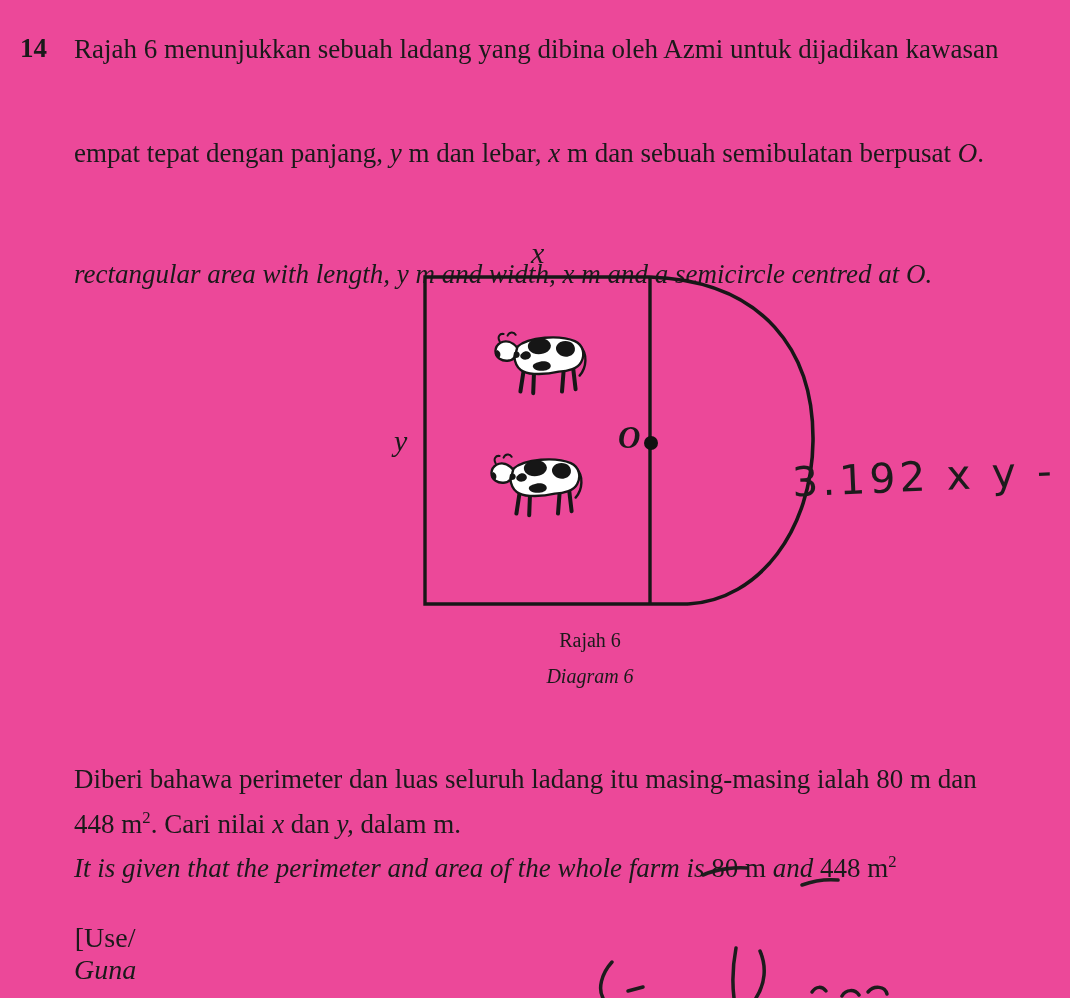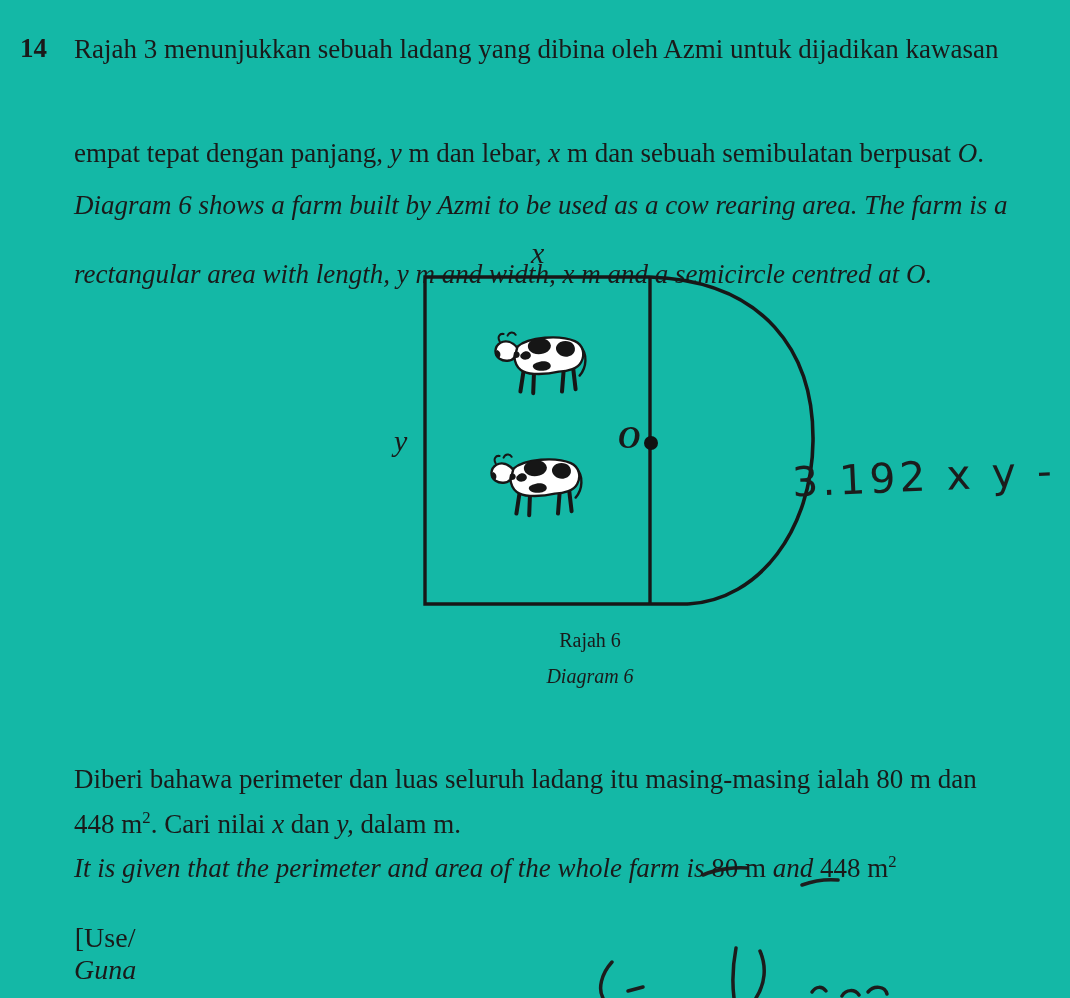--- a/index.html
+++ b/index.html
@@ -1,17 +1,17 @@
 <!DOCTYPE html>
 <html><head>
 <meta charset="utf-8">
 <style>
   html,body{margin:0;padding:0;background:#ffffff;}
   .page{
-    position:relative;width:1070px;height:998px;background:#14b8a6;
+    position:relative;width:1070px;height:998px;background:#ec4899;
     overflow:hidden;color:#1a1a1a;
     font-family:"Liberation Serif", serif;
   }
   .txt{position:absolute;white-space:nowrap;font-size:27px;line-height:33px;}
   .qnum{position:absolute;left:20px;top:33px;font-weight:bold;font-size:27px;}
   .qline{left:74px;}
   .seg-r{font-style:normal;}
   .seg-i{font-style:italic;}
   .seg-sup{font-style:normal;vertical-align:super;font-size:0.62em;line-height:0;}
   .caption{position:absolute;left:470px;width:240px;text-align:center;font-size:20px;}
@@ -37,23 +37,22 @@
   .frac .den{padding:3px 6px 0;}
   .use-close{margin-left:6px;font-size:30px;}
 </style>
 </head>
 <body>
 
 <div class="page">
 
   <div class="qnum">14</div>
 
-  <div class="txt qline" style="top:33px"><span class="seg-r">Rajah 3 menunjukkan sebuah ladang yang dibina oleh Azmi untuk dijadikan kawasan</span></div>
+  <div class="txt qline" style="top:33px"><span class="seg-r">Rajah 6 menunjukkan sebuah ladang yang dibina oleh Azmi untuk dijadikan kawasan</span></div>
   <div class="txt qline" style="top:137px"><span class="seg-r">empat tepat dengan panjang, </span><span class="seg-i">y</span><span class="seg-r"> m dan lebar, </span><span class="seg-i">x</span><span class="seg-r"> m dan sebuah semibulatan berpusat </span><span class="seg-i">O</span><span class="seg-r">.</span></div>
-  <div class="txt qline" style="top:189px"><span class="seg-i">Diagram 6 shows a farm built by Azmi to be used as a cow rearing area. The farm is a</span></div>
   <div class="txt qline" style="top:258px"><span class="seg-i">rectangular area with length, y m and width, x m and a semicircle centred at O.</span></div>
 
   <svg class="overlay-svg" viewBox="0 0 1070 998" xmlns="http://www.w3.org/2000/svg">
     <defs>
       <g id="cow">
         <path d="M113,26 C122,34 121,52 112,62" stroke="#161616" stroke-width="3" fill="none" stroke-linecap="round"></path>
         <g stroke="#161616" stroke-width="5" stroke-linecap="round">
           <line x1="42" y1="56" x2="38" y2="82"></line>
           <line x1="55" y1="58" x2="54" y2="84"></line>
           <line x1="92" y1="56" x2="90" y2="82"></line>

